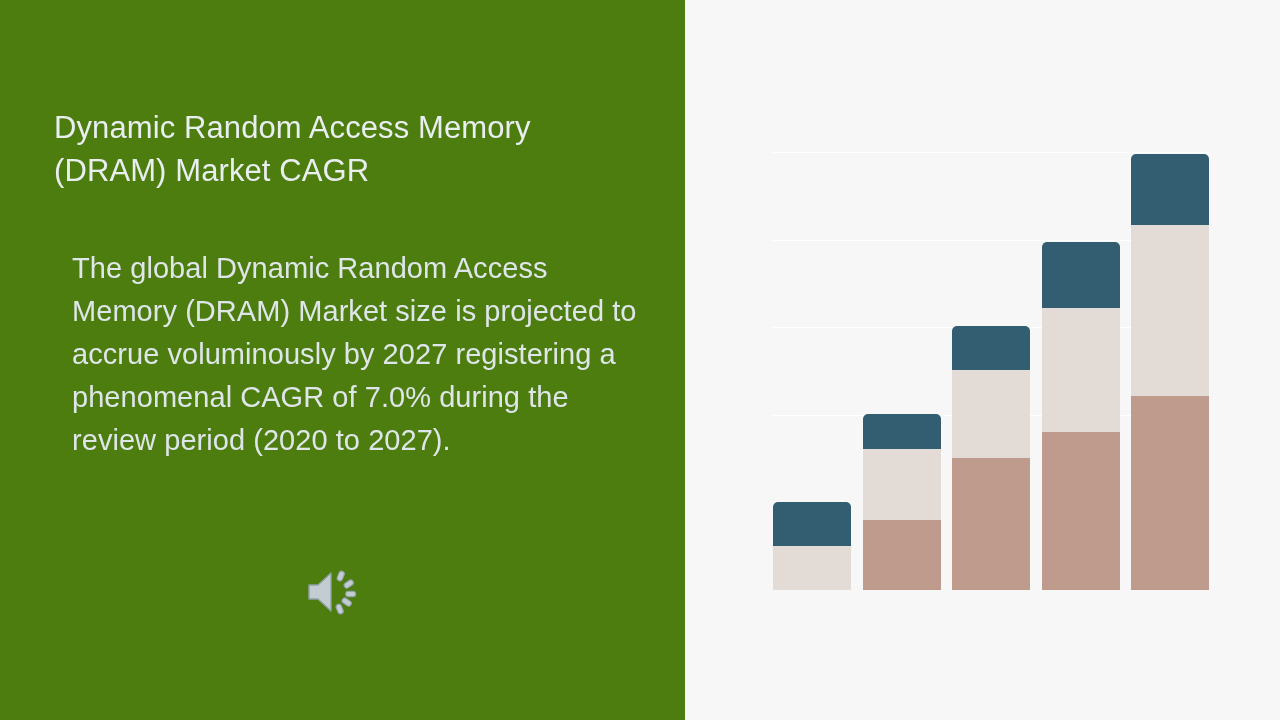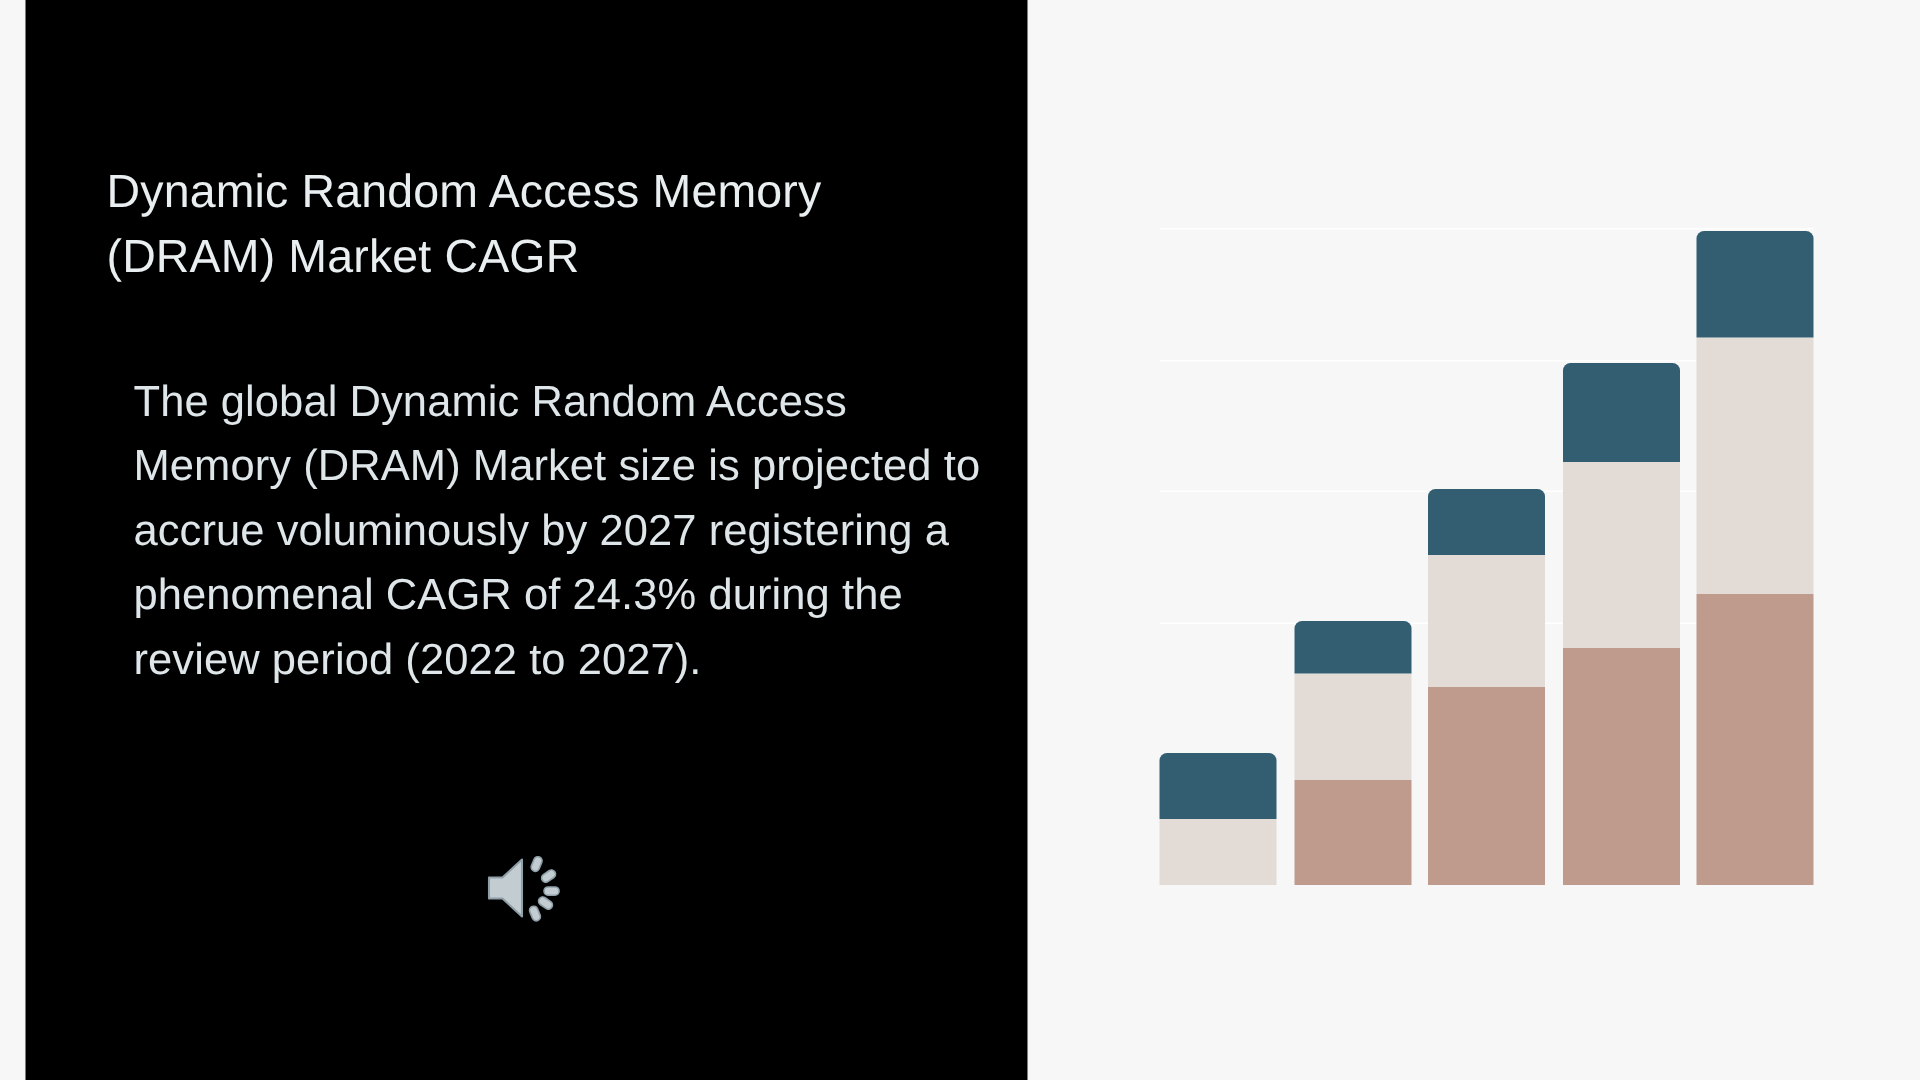--- a/index.html
+++ b/index.html
@@ -20,22 +20,21 @@
     background: #f7f7f7;
   }
 
   
   #left-panel {
     position: absolute;
     left: 0;
     top: 0;
     width: 804px;
     height: 720px;
-    background: #000000;
-    margin-left: 17px;
+    background: #4d7c0f;
   }
 
   #slide-title {
     position: absolute;
     left: 54px;
     top: 106px;
     width: 600px;
     font-size: 31px;
     line-height: 43px;
     font-weight: 400;
@@ -112,21 +111,21 @@
 </head>
 <body>
 
 <div id="slide">
 
   <div id="left-panel">
 
     <div id="slide-title">Dynamic Random Access Memory
 (DRAM) Market CAGR</div>
 
-    <div id="slide-body">The global Dynamic Random Access Memory (DRAM) Market size is projected to accrue voluminously by 2027 registering a phenomenal CAGR of 24.3% during the review period (2022 to 2027).</div>
+    <div id="slide-body">The global Dynamic Random Access Memory (DRAM) Market size is projected to accrue voluminously by 2027 registering a phenomenal CAGR of 7.0% during the review period (2020 to 2027).</div>
 
     <div id="audio-icon">
       <svg width="58" height="56" viewBox="0 0 58 56">
 
         <path d="M4 21 L13 21 L26 9 L26 47 L13 35 L4 35 Z" fill="#c3ccd1" stroke="#8fa0a9" stroke-width="1.4" stroke-linejoin="round"></path>
 
         <g fill="#c3ccd1" stroke="#8fa0a9" stroke-width="1.1">
           <rect x="33" y="7" width="5.5" height="10" rx="2.7" transform="rotate(22 35.7 12)"></rect>
           <rect x="41" y="15" width="5.5" height="10" rx="2.7" transform="rotate(55 43.7 20)"></rect>
           <rect x="43" y="25" width="5.5" height="10" rx="2.7" transform="rotate(90 45.7 30)"></rect>

